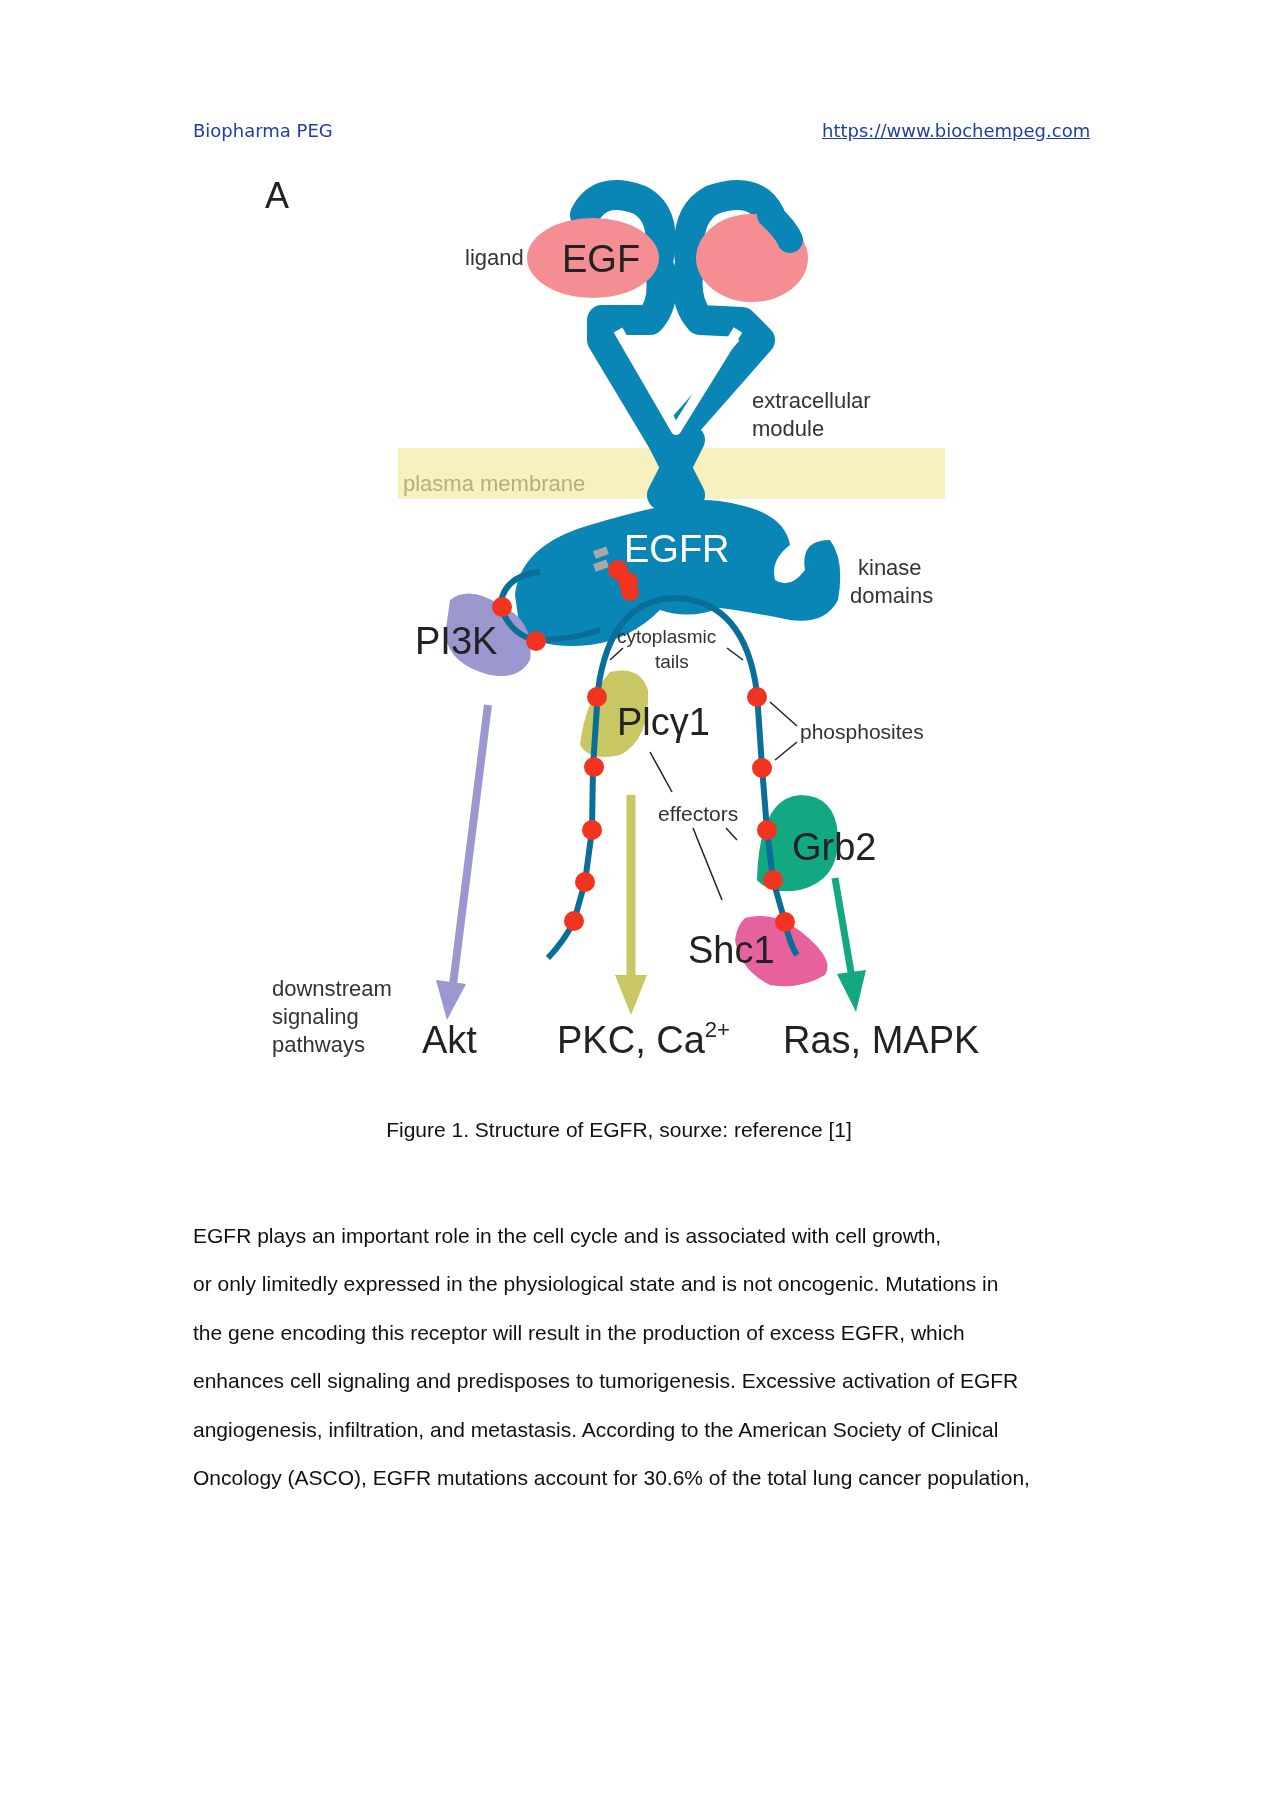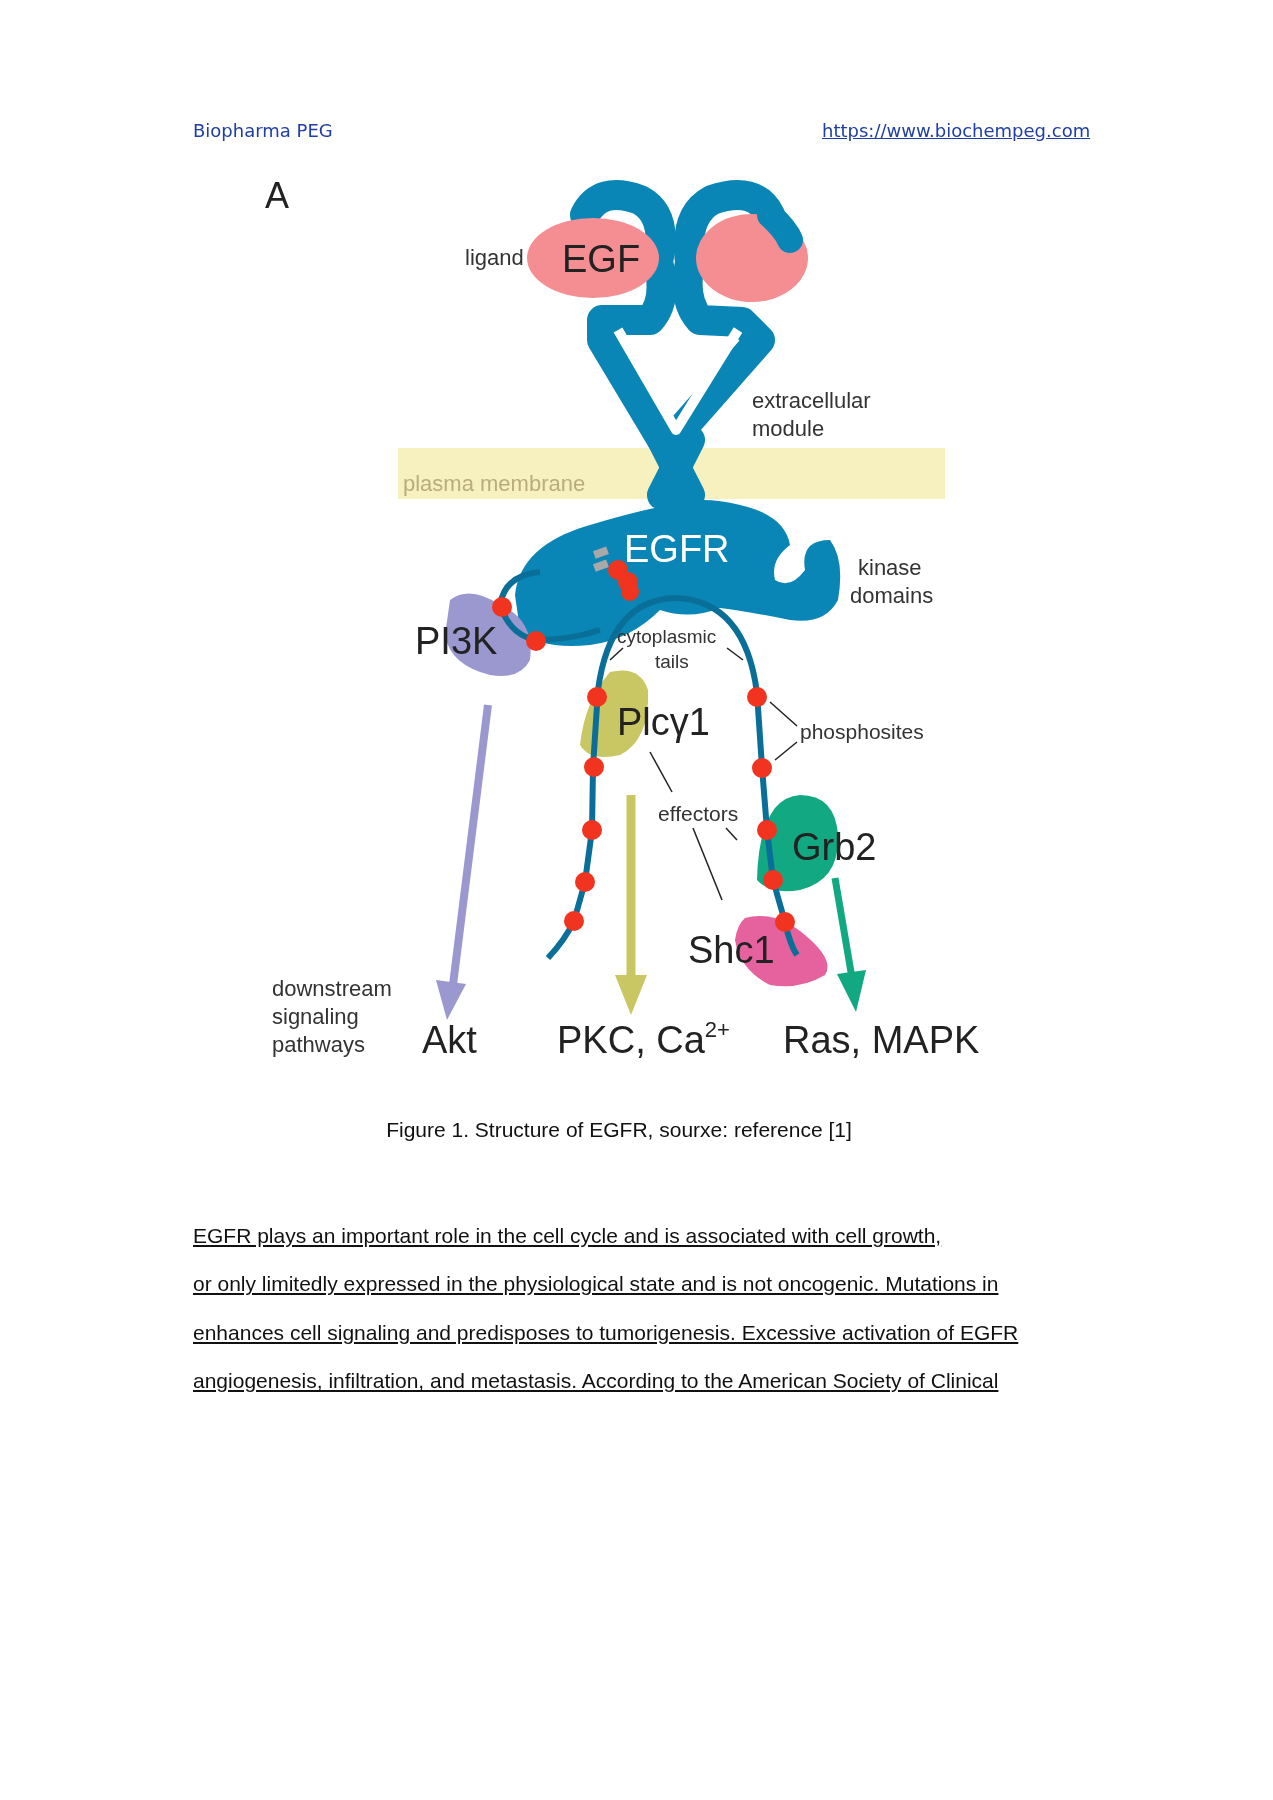--- a/index.html
+++ b/index.html
@@ -2,21 +2,21 @@
 <html><head>
 <meta charset="utf-8">
 <style>
   html, body { margin:0; padding:0; background:#ffffff; }
   body { width:1273px; height:1800px; position:relative; overflow:hidden; font-family:"Liberation Sans", sans-serif; color:#111; }
   .hdr { position:absolute; top:120px; font-family:"DejaVu Sans", sans-serif; font-size:18px; color:#1f3ea8; }
   .hdr-left { left:193px;text-align:right; }
   .hdr-right { left:800px; text-decoration:underline; color:#1f3ea8; cursor:pointer;margin-left:22px; }
   #figure { position:absolute; left:0; top:0; width:1273px; height:1100px; }
   .caption { position:absolute; top:1118px; left:0; width:1238px; text-align:center; font-size:21px; color:#111; }
-  .body-text { position:absolute; left:193px; top:1212px; width:900px; font-size:21px; line-height:48.4px; color:#111;text-decoration:underline; }
+  .body-text { position:absolute; left:193px; top:1212px; width:900px; font-size:21px; line-height:48.4px; color:#111; }
   .body-text div { white-space:nowrap; }
   svg text { font-family:"Liberation Sans", sans-serif; }
 </style>
 </head>
 <body>
 
 <div class="hdr hdr-left">Biopharma PEG</div>
 <a class="hdr hdr-right">https://www.biochempeg.com</a>
 
 <svg id="figure" viewBox="0 0 1273 1100" xmlns="http://www.w3.org/2000/svg">
@@ -125,15 +125,17 @@
   <text x="422" y="1053" font-size="38" fill="#222">Akt</text>
   <text x="557" y="1053" font-size="38" fill="#222"><tspan>PKC, Ca</tspan><tspan font-size="22" dy="-16">2+</tspan></text>
   <text x="783" y="1053" font-size="38" fill="#222">Ras, MAPK</text>
 </svg>
 
 <div class="caption">Figure 1. Structure of EGFR, sourxe: reference [1]</div>
 
 <div class="body-text">
   <div>EGFR plays an important role in the cell cycle and is associated with cell growth,</div>
   <div>or only limitedly expressed in the physiological state and is not oncogenic. Mutations in</div>
+  <div>the gene encoding this receptor will result in the production of excess EGFR, which</div>
   <div>enhances cell signaling and predisposes to tumorigenesis. Excessive activation of EGFR</div>
   <div>angiogenesis, infiltration, and metastasis. According to the American Society of Clinical</div>
+  <div>Oncology (ASCO), EGFR mutations account for 30.6% of the total lung cancer population,</div>
 </div>
 
 </body></html>

